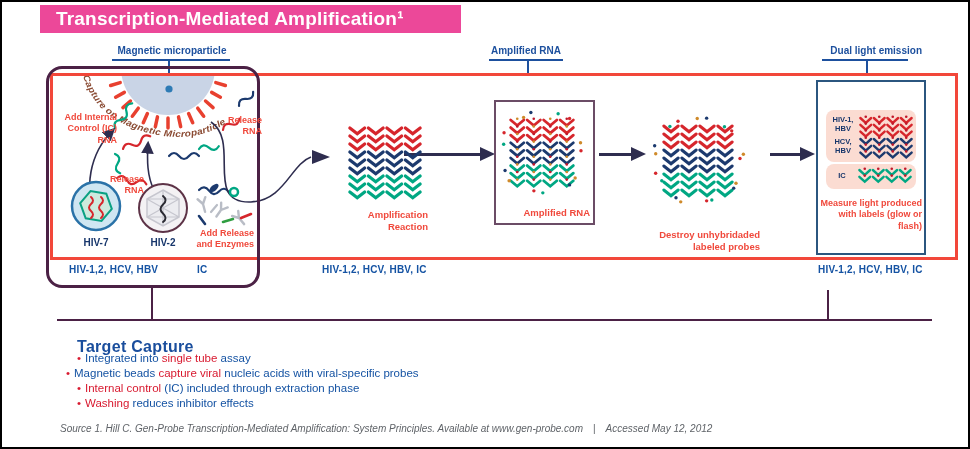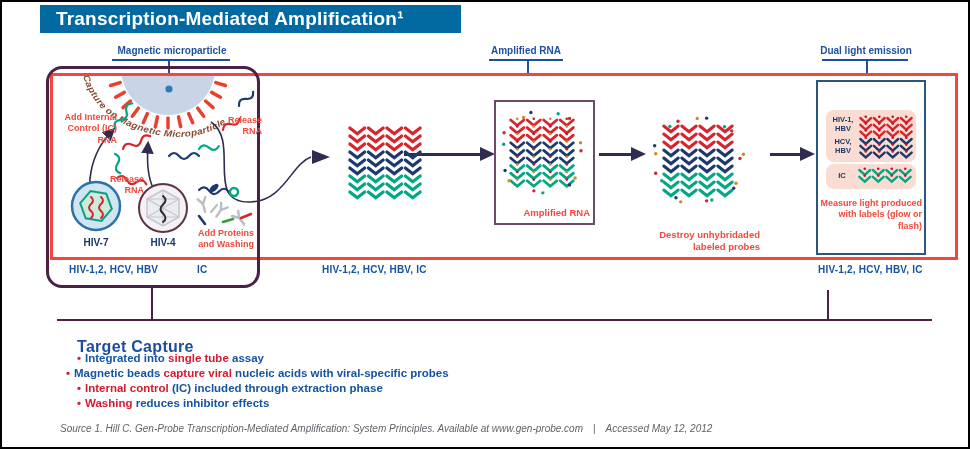--- a/index.html
+++ b/index.html
@@ -1,37 +1,37 @@
 <!DOCTYPE html>
 <html><head>
 <meta charset="utf-8">
 <style>
   html,body{margin:0;padding:0;background:#000;}
   .page{position:relative;width:970px;height:449px;background:#fff;border:2px solid #000;
         box-sizing:border-box;overflow:hidden;font-family:"Liberation Sans",sans-serif;}
   .abs{position:absolute;}
-  .banner{left:38px;top:3px;width:421px;height:28px;background:#0369a1;color:#fff;
+  .banner{left:38px;top:3px;width:421px;height:28px;background:#ec4899;color:#fff;
           font-size:19px;font-weight:bold;line-height:28px;padding-left:16px;box-sizing:border-box;letter-spacing:.2px;}
   .toplabel{font-size:10px;font-weight:bold;color:#1d509e;text-align:center;}
   .underline{height:0;border-top:2px solid #1d509e;}
   .vline-blue{width:2px;background:#1d509e;}
   .red-rect{left:48px;top:71px;width:908px;height:187px;border:3px solid #f2473a;background:#fff;box-sizing:border-box;}
   .purple-box{left:44px;top:64px;width:214px;height:222px;border:3px solid #4b2145;border-radius:16px;box-sizing:border-box;}
   .redtext{color:#f0493c;font-size:9.5px;font-weight:bold;text-align:right;line-height:1.25;}
   .navylabel{color:#1553a3;font-size:10px;font-weight:bold;text-align:left;letter-spacing:.2px;}
   .viruslabel{color:#17366b;font-size:10px;font-weight:bold;text-align:center;}
   .stagebox1{left:492px;top:98px;width:101px;height:125px;border:2px solid #6b4c66;box-sizing:border-box;background:#fff;}
   .stagebox2{left:814px;top:78px;width:110px;height:175px;border:2px solid #2b567f;box-sizing:border-box;background:#fff;}
   .pinkrect{background:#fbdcd2;border-radius:8px;}
   .dl-label{color:#17366b;font-size:7.5px;font-weight:bold;text-align:center;line-height:1.2;}
   .arrowline{height:2.5px;background:#2e2d4f;}
   .arrowtri{width:0;height:0;border-top:7px solid transparent;border-bottom:7px solid transparent;border-left:15px solid #2e2d4f;}
   .bracket{background:#4b2145;}
   .tc-head{color:#1a4e9d;font-size:16px;font-weight:bold;letter-spacing:.3px;margin-top:8px;}
-  .bullet-line{font-size:11.5px;font-weight:bold;line-height:15px;}
+  .bullet-line{font-size:11.5px;font-weight:normal;line-height:15px;}
   .bullet-dot{color:#d8192f;margin-right:4px;}
   .seg-blue{color:#1553a3;}
   .seg-red{color:#d8192f;}
   .source{color:#5f6368;font-size:10px;font-style:italic;}
   .source .div-bar{margin:0 10px;font-style:normal;}
 </style>
 </head>
 <body>
 
 <div class="page">
@@ -39,21 +39,21 @@
   <div class="abs banner">Transcription-Mediated Amplification¹</div>
 
   <div class="abs toplabel" style="left:105px;top:43px;width:130px;">Magnetic microparticle</div>
   <div class="abs underline" style="left:110px;top:57px;width:118px;"></div>
   <div class="abs vline-blue" style="left:166px;top:58px;height:28px;"></div>
 
   <div class="abs toplabel" style="left:469px;top:43px;width:110px;">Amplified RNA</div>
   <div class="abs underline" style="left:487px;top:57px;width:74px;"></div>
   <div class="abs vline-blue" style="left:525px;top:58px;height:40px;"></div>
 
-  <div class="abs toplabel" style="left:808px;top:43px;width:112px;">Dual light emission</div>
+  <div class="abs toplabel" style="left:808px;top:43px;width:112px;text-align:right;">Dual light emission</div>
   <div class="abs underline" style="left:820px;top:57px;width:86px;"></div>
   <div class="abs vline-blue" style="left:864px;top:58px;height:20px;"></div>
 
   <div class="abs red-rect"></div>
 
   <svg class="abs" id="left-art" style="left:51px;top:74px;" width="290" height="182" viewBox="0 0 290 182">
     <defs>
       <marker id="ah" markerWidth="9" markerHeight="9" refX="6" refY="4" orient="auto">
         <path d="M0,0 L8,4 L0,8 z" fill="#2e2d4f"></path>
       </marker>
@@ -126,24 +126,25 @@
       <line x1="188" y1="142" x2="198" y2="138" stroke="#d6262c" stroke-width="2.6"></line>
       <line x1="158" y1="136" x2="164" y2="129" stroke="#b9bdc6" stroke-width="2.2"></line>
     </g>
   </svg>
 
   <div class="abs purple-box"></div>
 
   <div class="abs redtext" style="left:55px;top:110px;width:60px;font-size:9px;">Add Internal Control (IC) RNA</div>
   <div class="abs redtext" style="left:98px;top:172px;width:44px;font-size:9px;">Release RNA</div>
   <div class="abs redtext" style="left:216px;top:113px;width:44px;font-size:9px;">Release RNA</div>
-  <div class="abs redtext" style="left:188px;top:226px;width:64px;font-size:9px;">Add Proteins and Washing</div>
+  <div class="abs redtext" style="left:188px;top:226px;width:64px;font-size:9px;">Add Release and Enzymes</div>
   <div class="abs viruslabel" style="left:74px;top:235px;width:40px;">HIV-7</div>
-  <div class="abs viruslabel" style="left:141px;top:235px;width:40px;">HIV-4</div>
-
+  <div class="abs viruslabel" style="left:141px;top:235px;width:40px;">HIV-2</div>
+
+  <div class="abs redtext" style="left:338px;top:207px;width:88px;">Amplification Reaction</div>
 
   <div class="abs arrowline" style="left:402px;top:151px;width:76px;"></div>
   <div class="abs arrowtri" style="left:478px;top:145px;"></div>
   <div class="abs arrowline" style="left:597px;top:151px;width:32px;"></div>
   <div class="abs arrowtri" style="left:629px;top:145px;"></div>
   <div class="abs arrowline" style="left:768px;top:151px;width:30px;"></div>
   <div class="abs arrowtri" style="left:798px;top:145px;"></div>
 
   <div class="abs stagebox1"></div>
   <div class="abs redtext" style="left:497px;top:205px;width:91px;">Amplified RNA</div>

